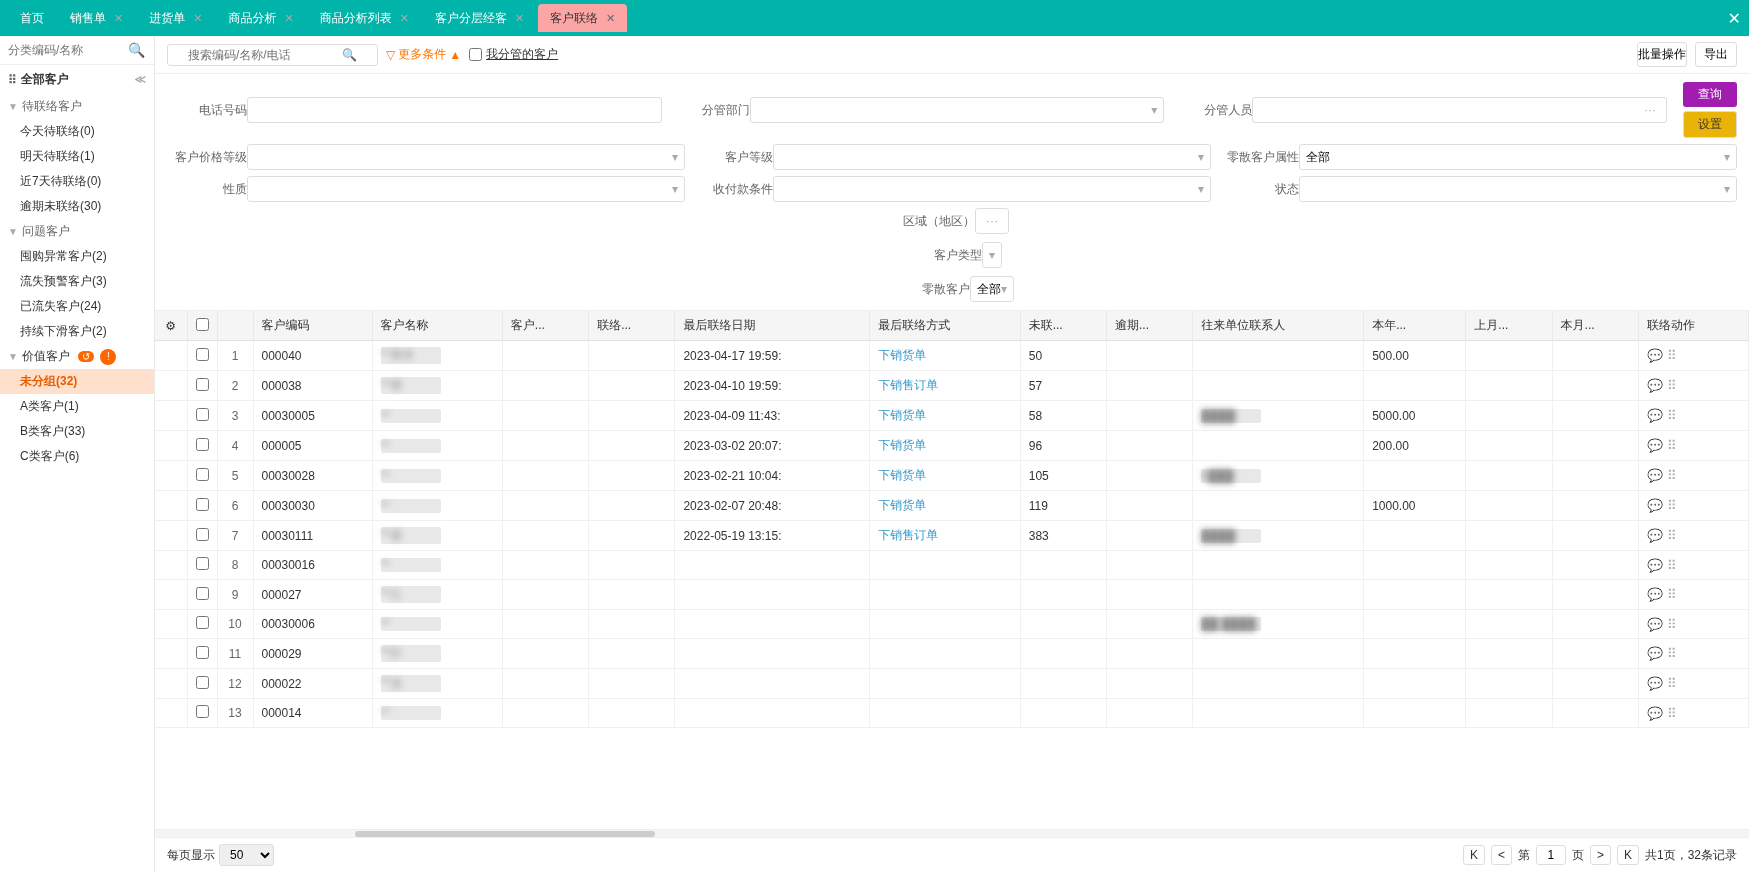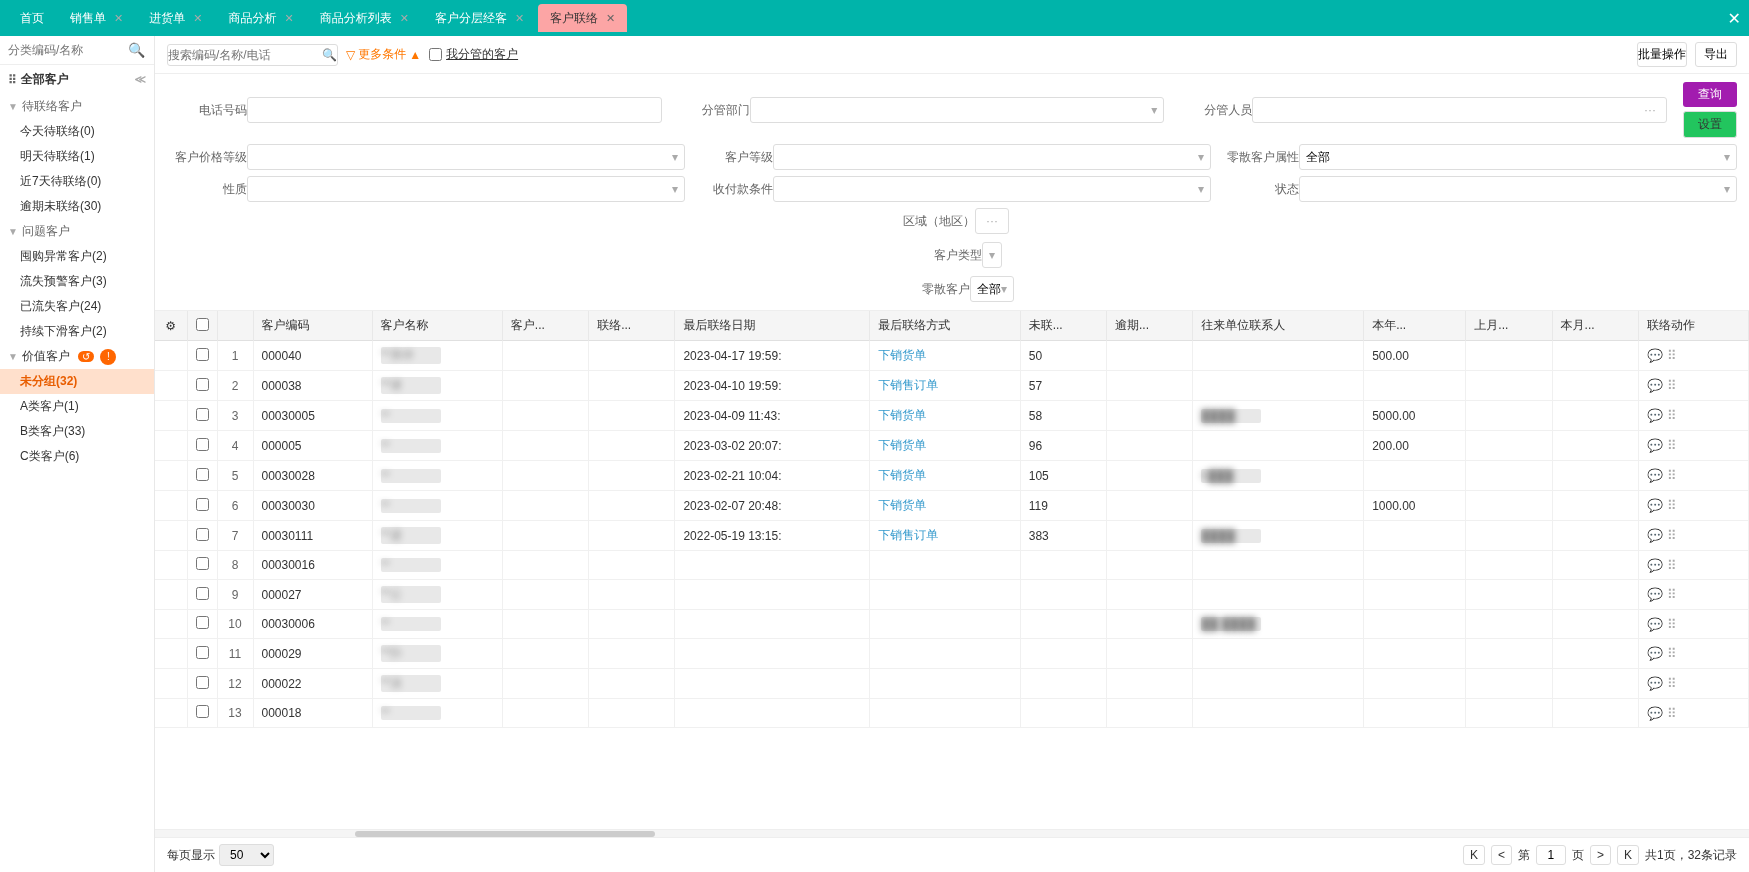--- a/index.html
+++ b/index.html
@@ -112,21 +112,21 @@
       padding: 6px 12px;
       background: #fff;
       border-bottom: 1px solid #eee;
       gap: 8px;
     }
     .filter-search {
       display: flex;
       align-items: center;
       border: 1px solid #ddd;
       border-radius: 3px;
-      padding: 3px 0;
+      padding: 3px 20px;
       background: #fff;
       gap: 4px;
     }
     .filter-search input { border: none; outline: none; font-size: 12px; width: 150px; }
     .filter-more {
       display: flex;
       align-items: center;
       gap: 3px;
       color: #ff7700;
       cursor: pointer;
@@ -203,21 +203,21 @@
     .btn-query {
       background: #a21caf;
       color: #fff;
       border: none;
       padding: 4px 14px;
       border-radius: 3px;
       cursor: pointer;
       font-size: 12px;
     }
     .btn-reset {
-      background: #22c55e;
+      background: #eab308;
       color: #333;
       border: 1px solid #ddd;
       padding: 4px 14px;
       border-radius: 3px;
       cursor: pointer;
       font-size: 12px;
     }
     .dots-btn {
       color: #aaa;
       cursor: pointer;
@@ -845,21 +845,21 @@
       <div class="action-icons">
         <span class="action-icon">💬</span>
         <span class="action-icon">⠿</span>
       </div>
     </td>
   </tr>
             <tr>
     <td></td>
     <td class="col-check"><input type="checkbox" style=""></td>
     <td class="col-num">13</td>
-    <td>000018</td>
+    <td>000014</td>
     <td><span class="blurred">**</span></td>
     <td></td>
     <td></td>
     <td></td>
     <td></td>
     <td></td>
     <td></td>
     <td></td>
     <td></td>
     <td></td>

